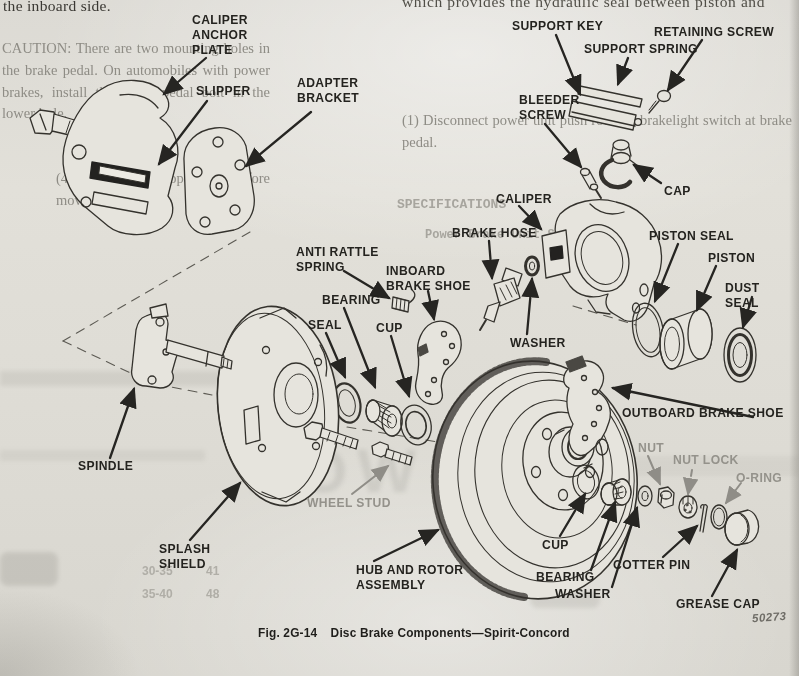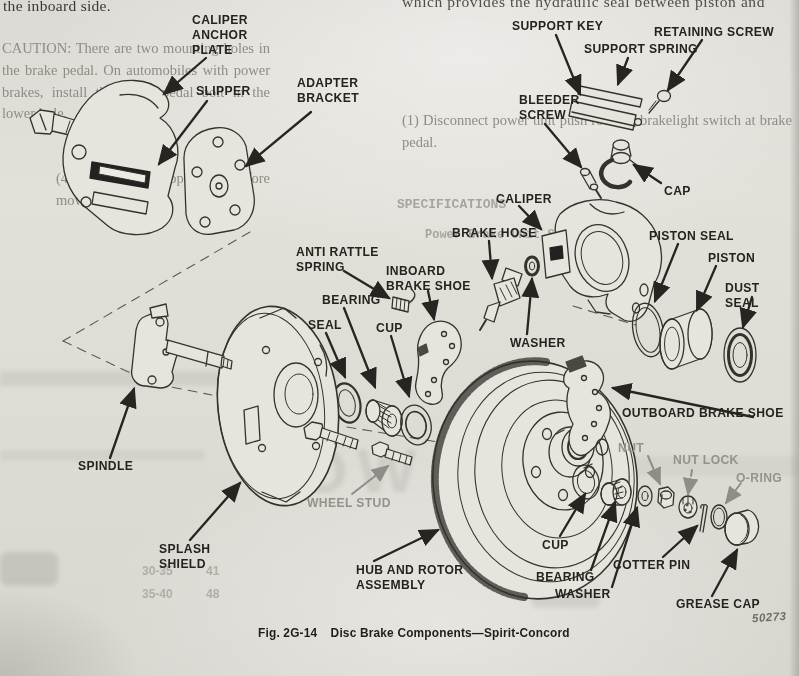--- a/index.html
+++ b/index.html
@@ -442,21 +442,21 @@
   <div class="plabel" style="left:322px;top:293px;">BEARING</div>
   <div class="plabel" style="left:308px;top:318px;">SEAL</div>
   <div class="plabel" style="left:376px;top:321px;">CUP</div>
   <div class="plabel" style="left:78px;top:459px;">SPINDLE</div>
   <div class="plabel faded" style="left:307px;top:496px;">WHEEL STUD</div>
   <div class="plabel" style="left:159px;top:542px;">SPLASH
 SHIELD</div>
   <div class="plabel" style="left:356px;top:563px;">HUB AND ROTOR
 ASSEMBLY</div>
   <div class="plabel" style="left:622px;top:406px;">OUTBOARD BRAKE SHOE</div>
-  <div class="plabel faded" style="left:618px;top:441px;">NUT</div>
+  <div class="plabel faded" style="left:638px;top:441px;">NUT</div>
   <div class="plabel faded" style="left:673px;top:453px;">NUT LOCK</div>
   <div class="plabel faded" style="left:736px;top:471px;">O-RING</div>
   <div class="plabel" style="left:542px;top:538px;">CUP</div>
   <div class="plabel" style="left:536px;top:570px;">BEARING</div>
   <div class="plabel" style="left:555px;top:587px;">WASHER</div>
   <div class="plabel" style="left:613px;top:558px;">COTTER PIN</div>
   <div class="plabel" style="left:676px;top:597px;">GREASE CAP</div>
 
   <div class="caption">
     <span>Fig. 2G-14</span><span class="gap"></span><span>Disc Brake Components—Spirit-Concord</span>

